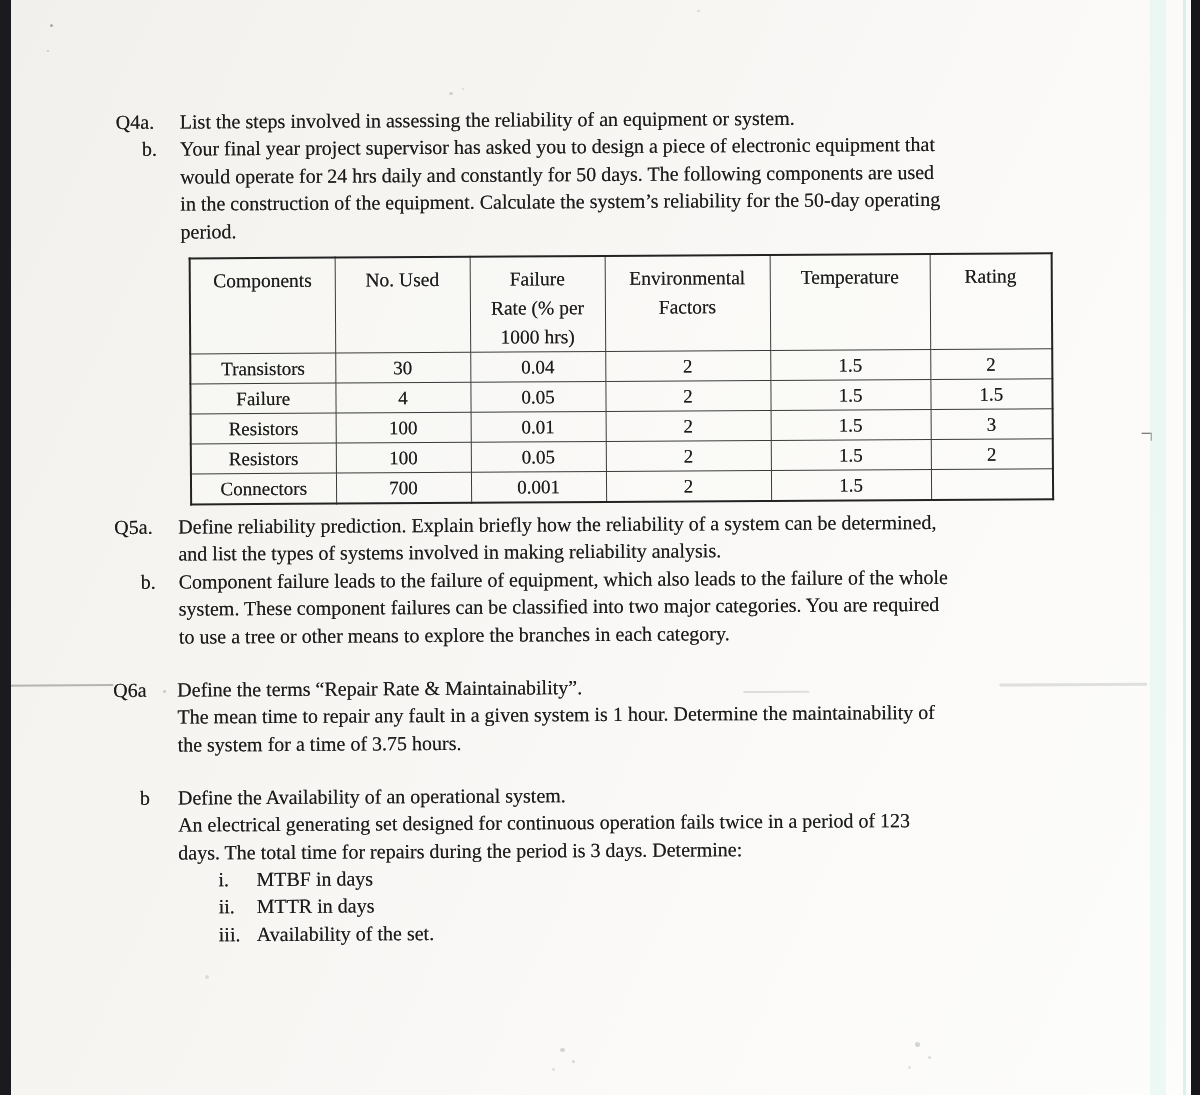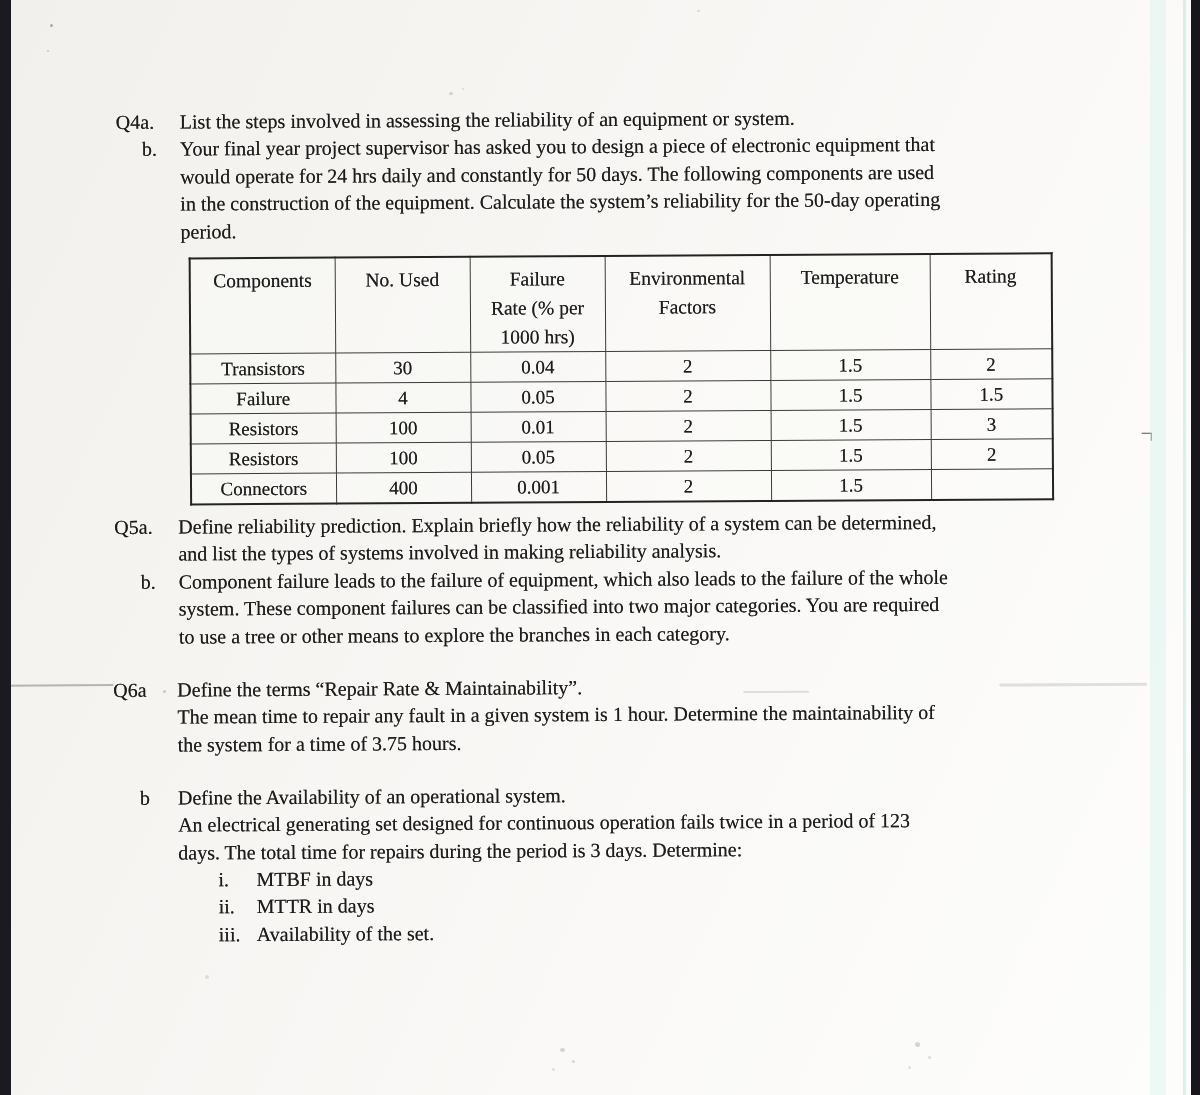--- a/index.html
+++ b/index.html
@@ -129,21 +129,21 @@
             <tr>
               <td>Resistors</td>
               <td>100</td>
               <td>0.05</td>
               <td>2</td>
               <td>1.5</td>
               <td>2</td>
             </tr>
             <tr>
               <td>Connectors</td>
-              <td>400</td>
+              <td>700</td>
               <td>0.001</td>
               <td>2</td>
               <td>1.5</td>
               <td></td>
             </tr>
           </tbody>
       </table>
     </div>
 
     <section class="qblock q5">

